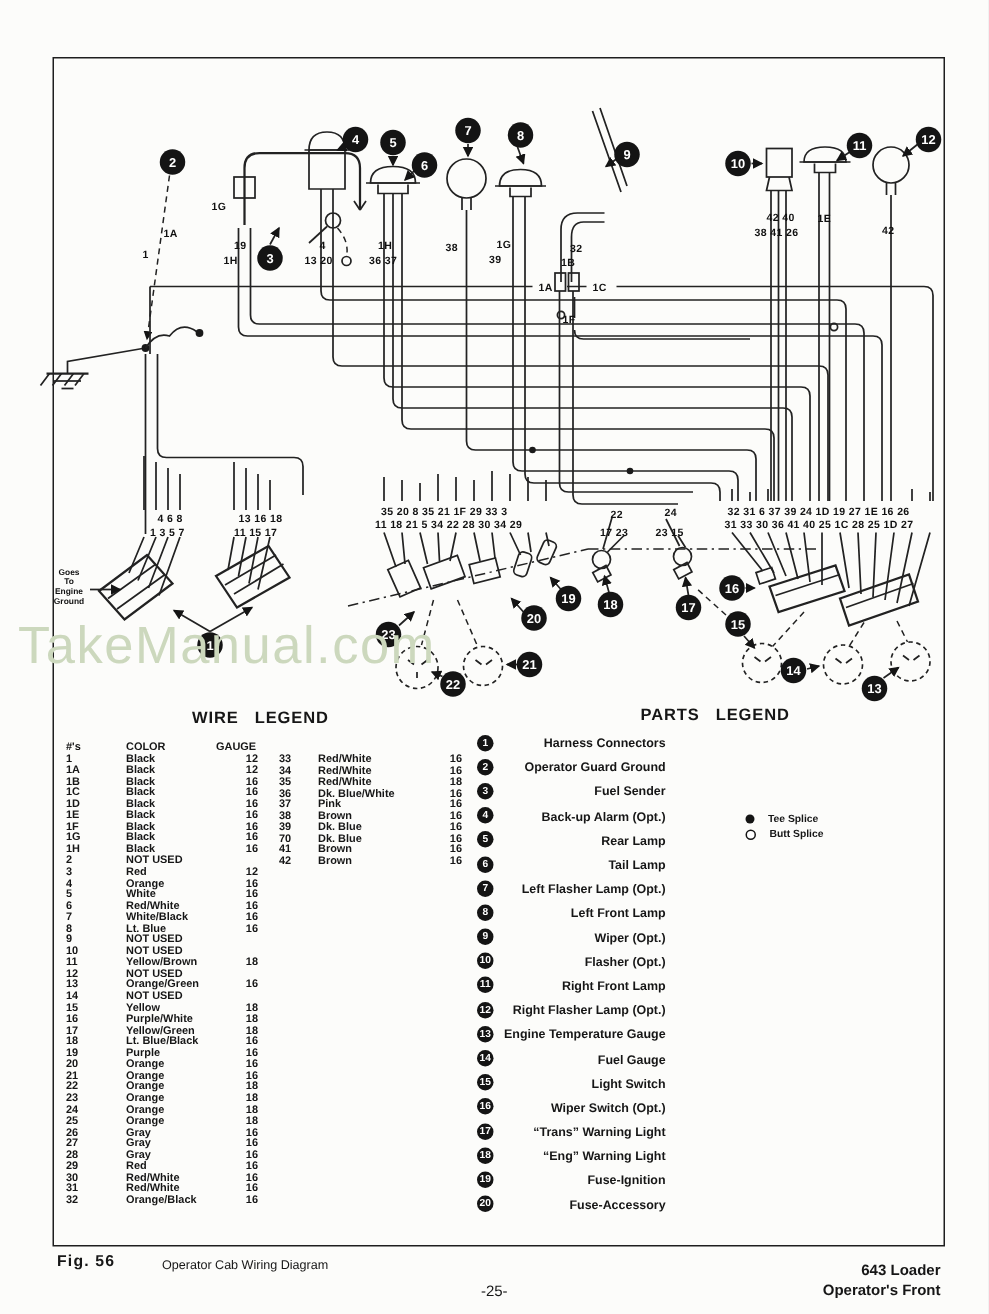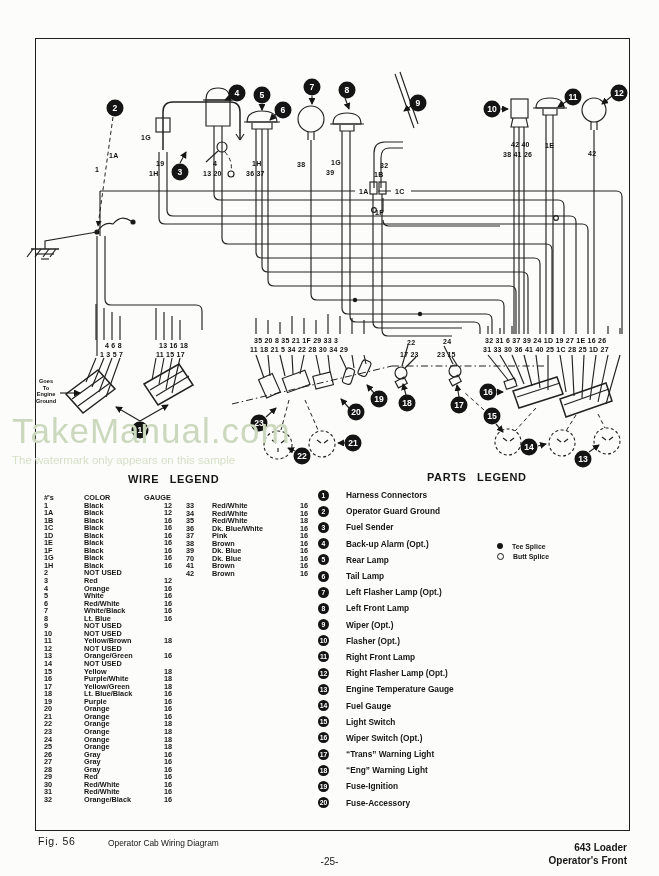--- a/index.html
+++ b/index.html
@@ -28,33 +28,33 @@
   .wl-t1 th:nth-child(1),.wl-t1 td:nth-child(1){width:40px;}
   .wl-t1 th:nth-child(2),.wl-t1 td:nth-child(2){width:60px;}
   .wl-t1 th:nth-child(3){text-align:left;}
   .wl-t1 td:nth-child(3){text-align:right;width:28px;}
   .wl-t2{left:186px;top:502px;width:122px;}
   .wl-t2 td:nth-child(1){width:26px;}
   .wl-t2 td:nth-child(2){width:74px;}
   .wl-t2 td:nth-child(3){text-align:right;width:22px;}
   .pl-title{position:absolute;left:427px;top:471px;font-size:11px;font-weight:bold;letter-spacing:.6px;word-spacing:7px;text-align:center;}
   ul.pl-list{position:absolute;margin:0;padding:0;list-style:none;}
-  ul.pl-list li{display:flex;align-items:center;gap:17px;}
+  ul.pl-list li{display:flex;align-items:center;gap:7px;justify-content:space-between;}
   .pl-left{left:318px;top:487px;} .pl-left li{height:16.2px;}
   .pl-right{left:494px;top:487px;} .pl-right li{height:15.8px;}
   .pl-num{flex:0 0 11px;width:11px;height:11px;border-radius:50%;background:#141414;color:#fff;
         font-size:6.8px;font-weight:bold;display:flex;align-items:center;justify-content:center;}
   .pl-label{font-size:8.3px;font-weight:bold;white-space:nowrap;}
   ul.splices{position:absolute;left:497px;top:541px;margin:0;padding:0;list-style:none;}
   ul.splices li{display:flex;align-items:center;gap:9px;height:10px;}
   .splice-dot{flex:0 0 6px;width:6px;height:6px;border-radius:50%;}
   .splice-dot.filled{background:#141414;}
   .splice-dot.open{background:#fff;border:1px solid #141414;width:5px;height:5px;flex-basis:5px;}
   .splice-label{font-size:6.9px;font-weight:bold;}
-  .fig-label{position:absolute;left:38px;top:835px;font-size:10.5px;font-weight:normal;letter-spacing:.8px;}
+  .fig-label{position:absolute;left:38px;top:835px;font-size:10.5px;font-weight:bold;letter-spacing:.8px;}
   .fig-caption{position:absolute;left:92px;top:838px;font-size:8.4px;margin-left:16px;}
   .page-num{position:absolute;left:0;width:659px;top:856px;text-align:center;font-size:10px;}
   .doc-title{position:absolute;right:32px;top:842px;text-align:right;font-size:10px;font-weight:bold;line-height:12.5px;}
 </style>
 </head>
 <body>
 
 <div class="page">
   <div class="border-box"></div>
 
@@ -349,21 +349,20 @@
         </g>
         <g>
           <circle cx="259" cy="423" r="8.5" class="co-c"></circle>
           <text x="259" y="426.1" class="co-t">23</text>
         </g>
       </g>
   </svg>
 
   <div class="watermark">
     <div class="wm-brand">TakeManual.com</div>
-    <div class="wm-note">The watermark only appears on this sample</div>
   </div>
 
   <div class="wl-title">WIRE LEGEND</div>
 
   <table class="wl wl-t1">
     <thead>
       <tr>
         <th>#'s</th>
         <th>COLOR</th>
         <th>GAUGE</th>

